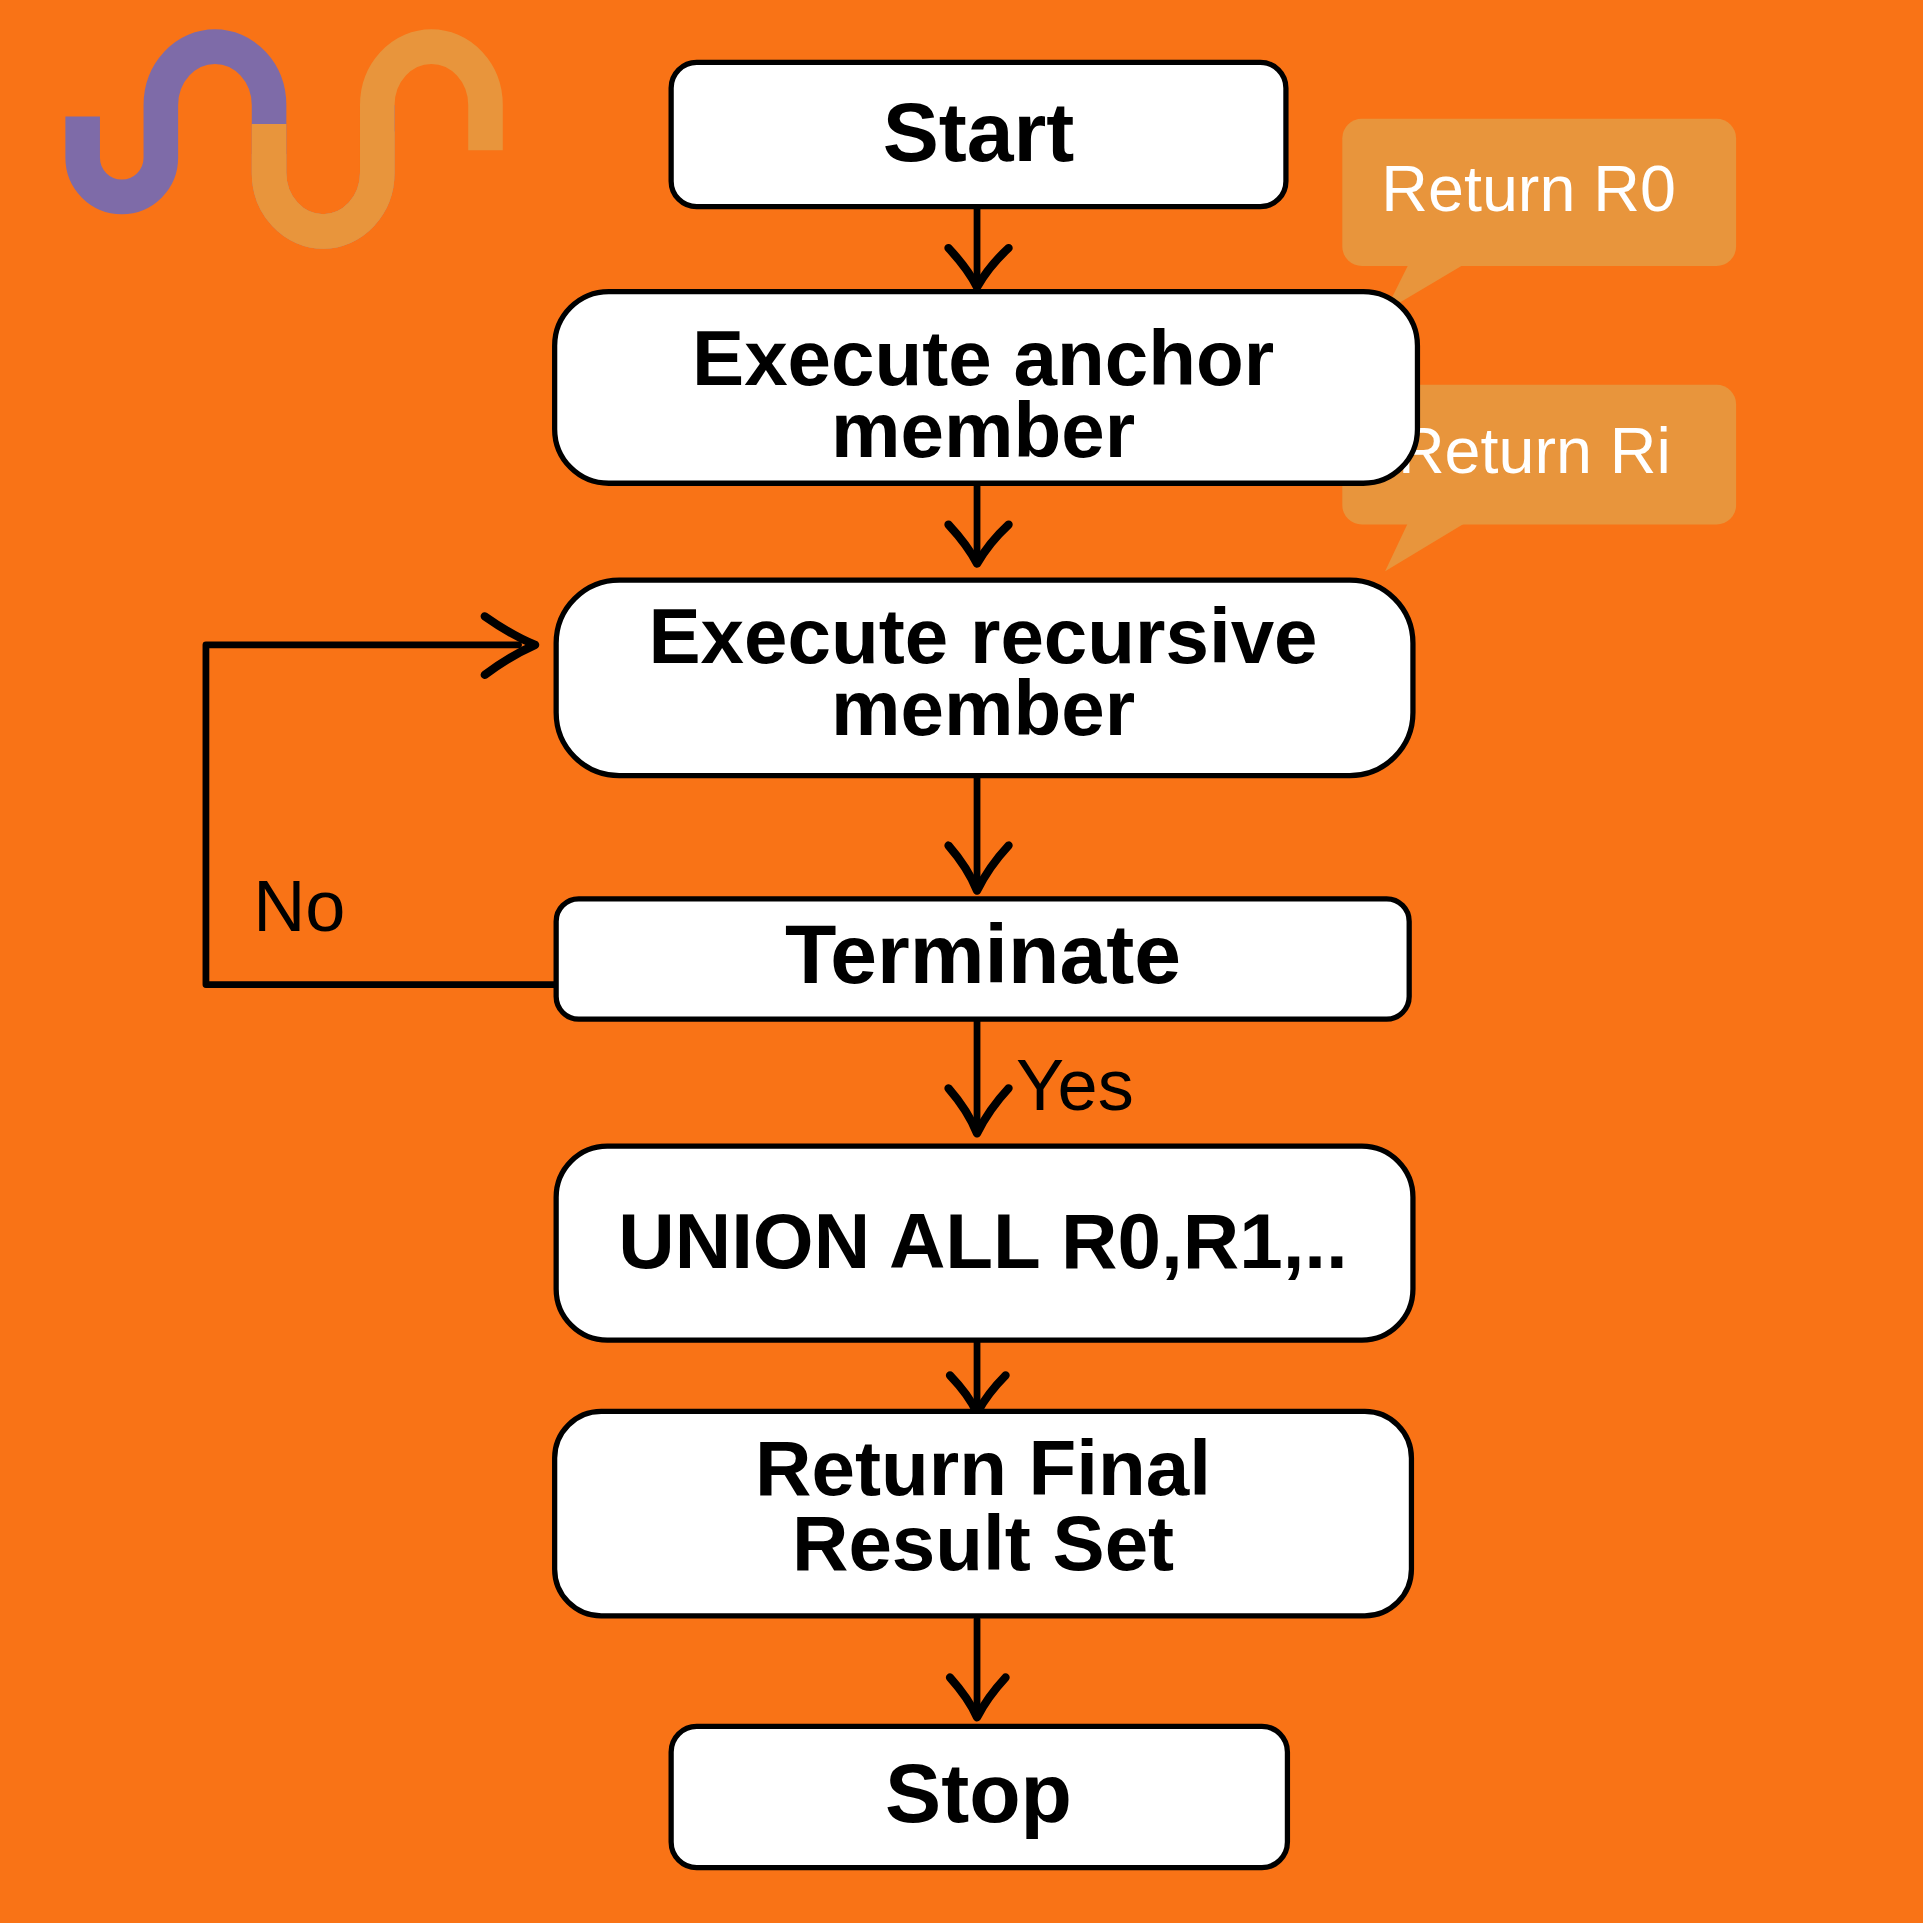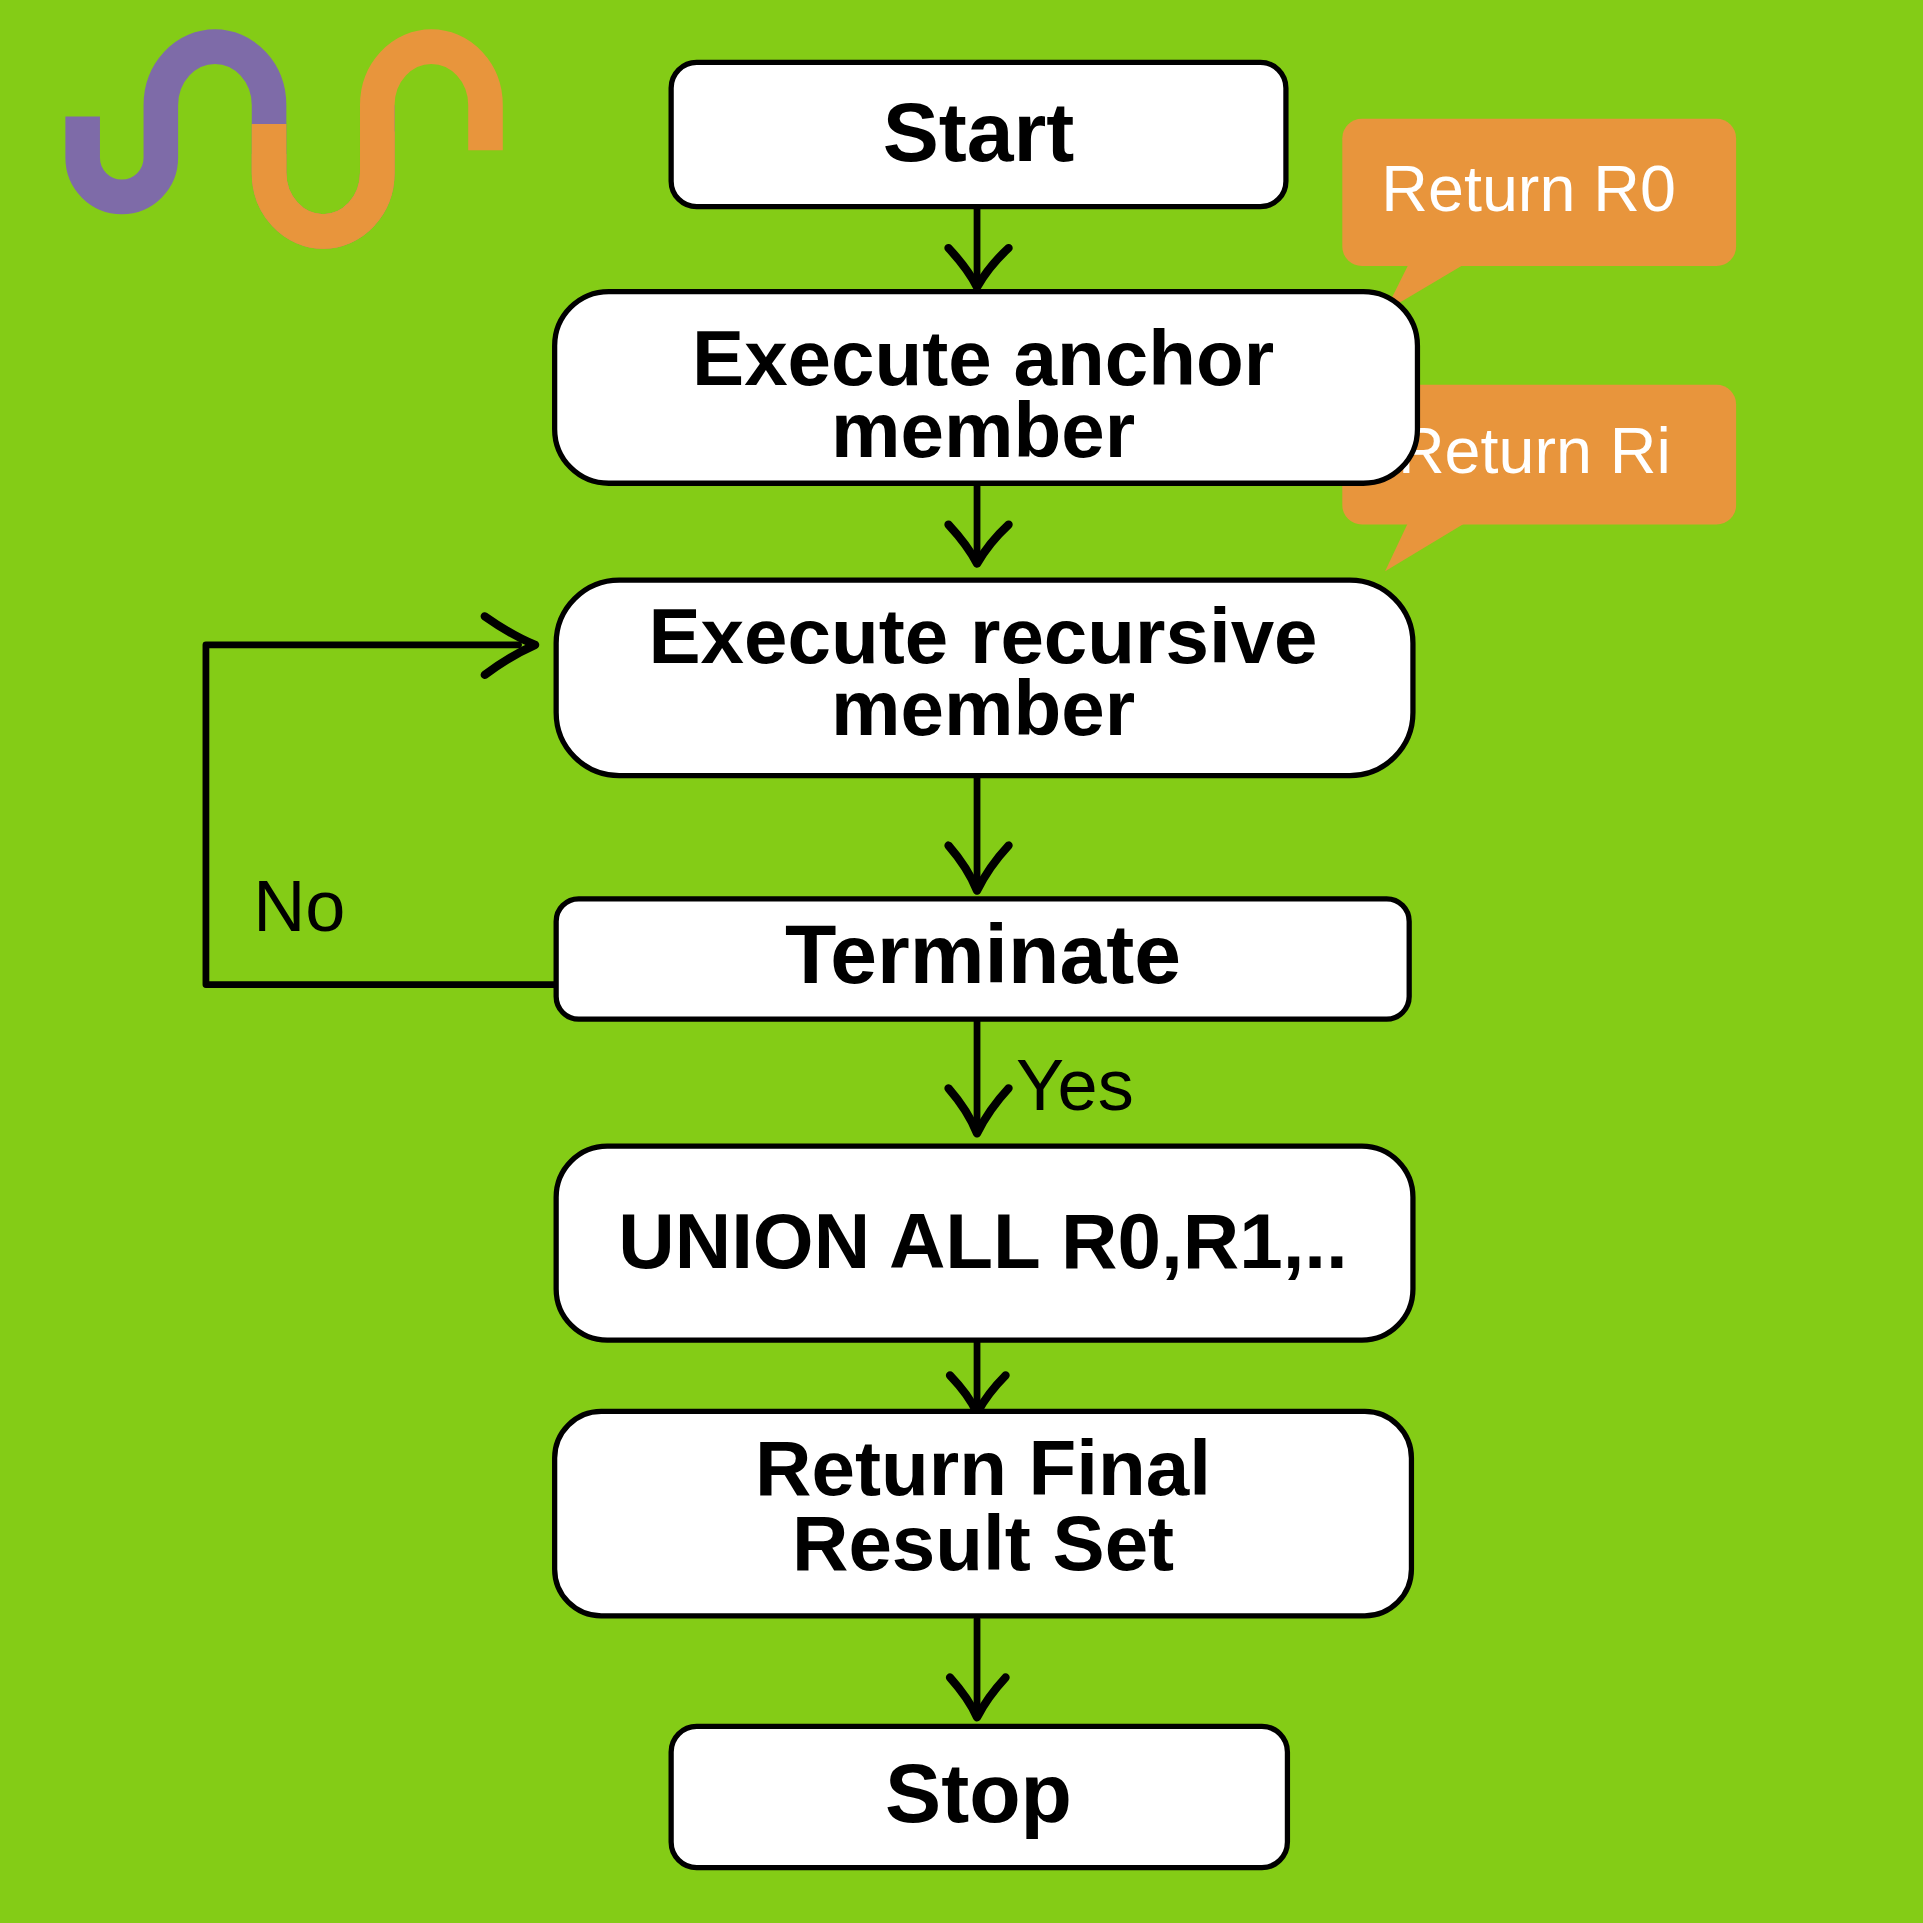--- a/index.html
+++ b/index.html
@@ -11,21 +11,21 @@
   body {
     width: 1924px;
     height: 1924px;
     overflow: hidden;
     font-family: "Liberation Sans", sans-serif;
   }
   #canvas {
     position: relative;
     width: 1924px;
     height: 1924px;
-    background: #84cc16;
+    background: #f97316;
   }
   svg.layer {
     position: absolute;
     top: 0;
     left: 0;
     width: 1924px;
     height: 1924px;
   }
   .node-box {
     fill: #ffffff;

